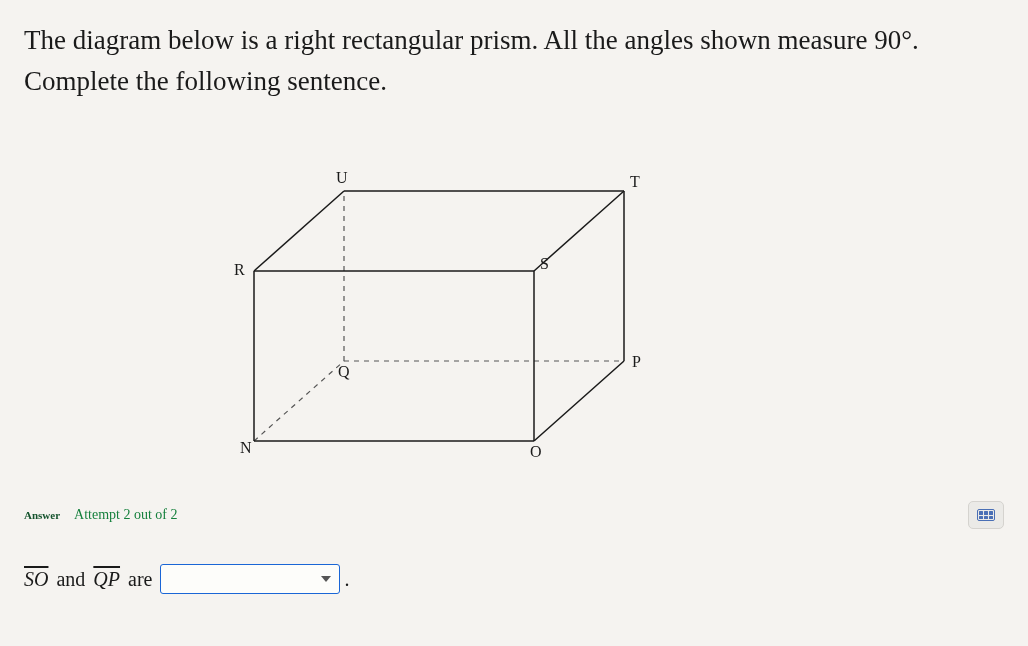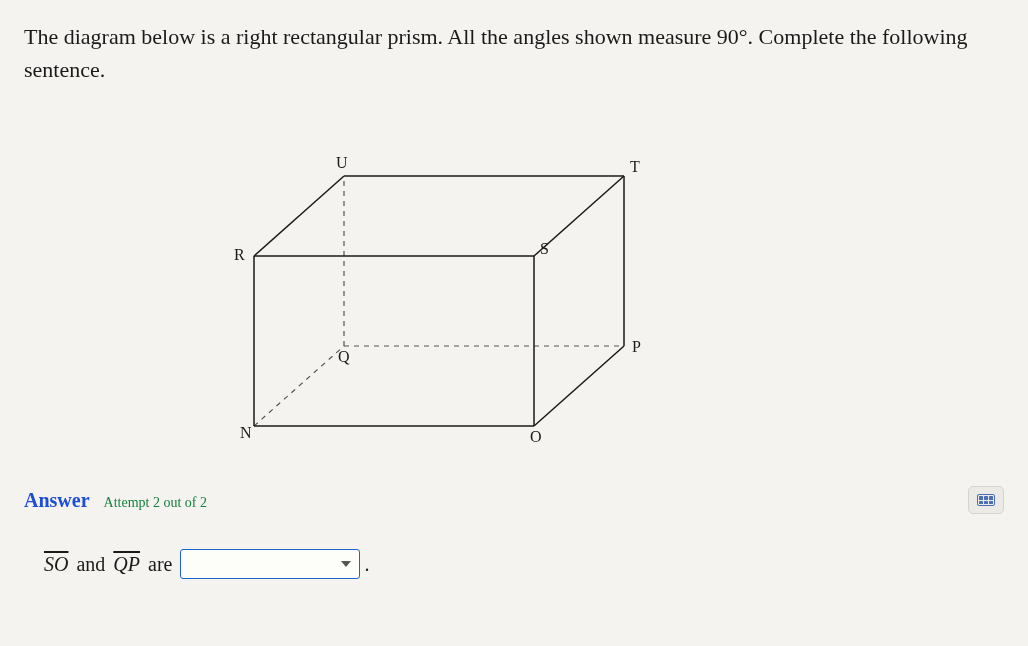--- a/index.html
+++ b/index.html
@@ -10,21 +10,21 @@
     body {
       font-family: Georgia, 'Times New Roman', serif;
       background: #f5f3f0;
       width: 1028px;
       height: 646px;
       padding: 20px 24px;
       position: relative;
       color: #1a1a1a;
     }
     .question-text {
-      font-size: 22px;
+      font-size: 27px;
       line-height: 1.5;
       color: #1a1a1a;
       margin-bottom: 30px;
     }
     .diagram-container {
       width: 560px;
       height: 340px;
       margin-left: 180px;
       position: relative;
     }
@@ -40,35 +40,34 @@
       align-items: center;
       justify-content: space-between;
     }
     .answer-left {
       display: flex;
       align-items: baseline;
       gap: 14px;
     }
     .answer-label {
       font-weight: bold;
-      font-size: 20px;
-      color: #1d4ed8;
+      font-size: 11px;
+      color: #14532d;
     }
     .attempt-text {
       font-size: 14px;
       color: #15803d;
     }
     .sentence-row {
       margin-top: 35px;
       display: flex;
       align-items: center;
       gap: 8px;
       font-size: 20px;
       font-family: 'Times New Roman', serif;
-      margin-left: 20px;
     }
     .overline {
       text-decoration: overline;
       font-style: italic;
       font-family: 'Times New Roman', serif;
     }
     .dropdown {
       border: 1.5px solid #1a66d6;
       background: #fdfdfa;
       height: 30px;

